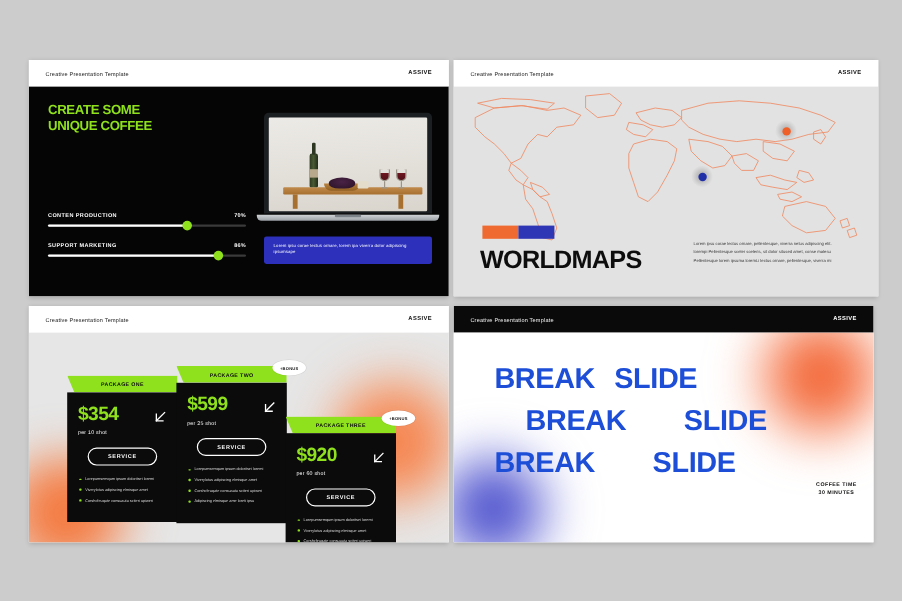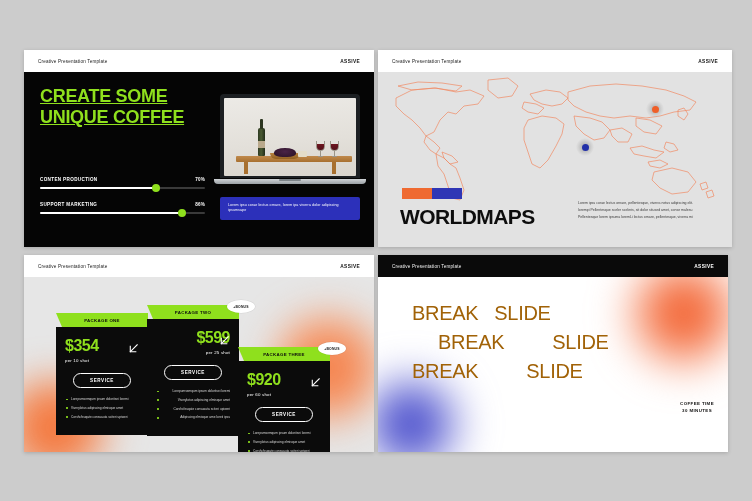--- a/index.html
+++ b/index.html
@@ -56,26 +56,25 @@
 
   
   .s1-body {
     position: relative;
     height: 175px;
     background: #050505;
     padding: 14px 16px 0 16px;
   }
   .s1-title {
     color: #8fe01d;
-    font-size: 18px;
+    font-size: 11px;
     font-weight: 700;
     line-height: 1.18;
     letter-spacing: -0.3px;
     width: 160px;
-    text-decoration: underline;
   }
   .s1-bars { position: absolute; left: 16px; top: 105px; width: 165px; }
   .bar-block { margin-bottom: 13px; }
   .bar-row {
     display: flex; justify-content: space-between; align-items: baseline;
     margin-bottom: 5px;
   }
   .bar-label {
     color: #ffffff; font-size: 4.6px; font-weight: 700; letter-spacing: .35px;
   }
@@ -221,21 +220,21 @@
     background: #e6e6e6; overflow: hidden;
   }
   .blob { position: absolute; border-radius: 50%; filter: blur(18px); }
   .blob.o1 { left: -34px; top: 98px; width: 130px; height: 105px;
              background: radial-gradient(circle,#f26a2e 0%,#f58a55 45%,rgba(246,160,120,0) 72%); }
   .blob.o2 { right: -14px; top: 26px; width: 120px; height: 130px;
              background: radial-gradient(circle,#f2733a 0%,#f79a6b 45%,rgba(247,175,140,0) 72%); }
 
   .pkg { position: absolute; width: 92px; }
   .pkg-1 { left: 32px; top: 36px; }
-  .pkg-2 { left: 123px; top: 28px; text-align: right; }
+  .pkg-2 { left: 123px; top: 28px; }
   .pkg-3 { left: 214px; top: 24px; margin-top: 46px; }
   .pkg-tab {
     height: 14px; background: #8fe01d;
     clip-path: polygon(0 0, 100% 0, 100% 100%, 6px 100%);
     display: flex; align-items: center; justify-content: center;
   }
   .pkg-tab span {
     font-size: 4.4px; font-weight: 700; color: #0d0d0d; letter-spacing: .3px;
   }
   .pkg-card {
@@ -291,22 +290,22 @@
     background: #ffffff; overflow: hidden;
   }
   .blob.b-or { right: -18px; top: -26px; width: 125px; height: 125px;
                background: radial-gradient(circle,#f04b14 0%,#f6835a 40%,rgba(250,180,155,0) 70%);
                filter: blur(20px); }
   .blob.b-bl { left: -22px; top: 92px; width: 110px; height: 110px;
                background: radial-gradient(circle,#2a2ec0 0%,#6f73d8 42%,rgba(160,165,225,0) 70%);
                filter: blur(20px); }
   .break-rows { position: absolute; left: 0; top: 22px; width: 100%; }
   .break-row {
-    display: flex; color: #a16207; font-weight: 400;
-    font-size: 20px; letter-spacing: -0.3px; line-height: 1.45;
+    display: flex; color: #1d4ed8; font-weight: 700;
+    font-size: 24px; letter-spacing: -0.3px; line-height: 1.45;
   }
   .break-row.r1 { padding-left: 34px; }
   .break-row.r1 .gap { width: 16px; }
   .break-row.r2 { padding-left: 60px; }
   .break-row.r2 .gap { width: 48px; }
   .break-row.r3 { padding-left: 34px; }
   .break-row.r3 .gap { width: 48px; }
   .coffee {
     position: absolute; right: 14px; top: 124px;
     text-align: center;

